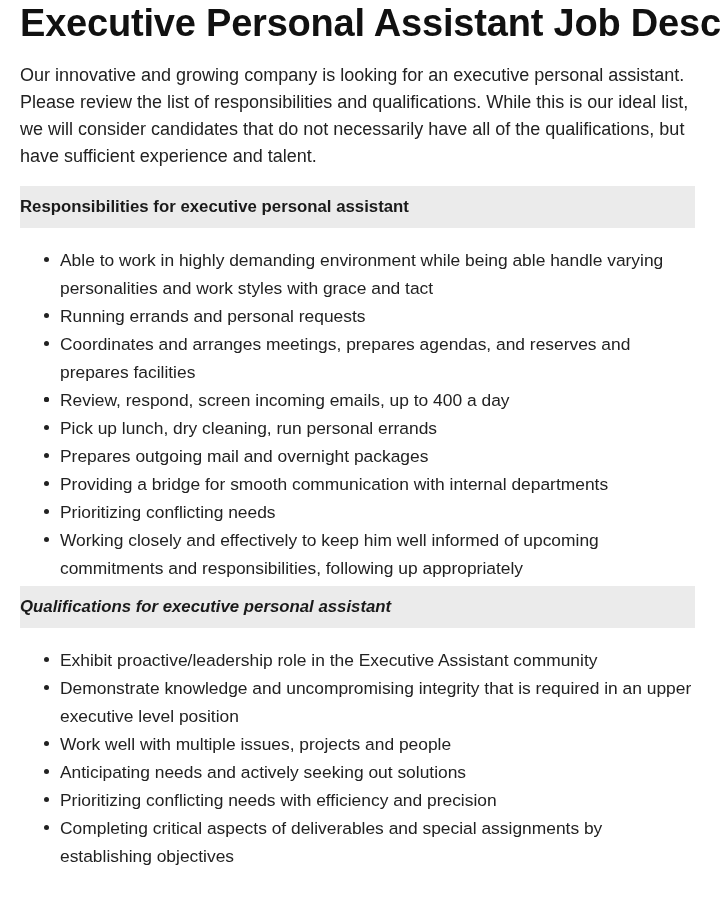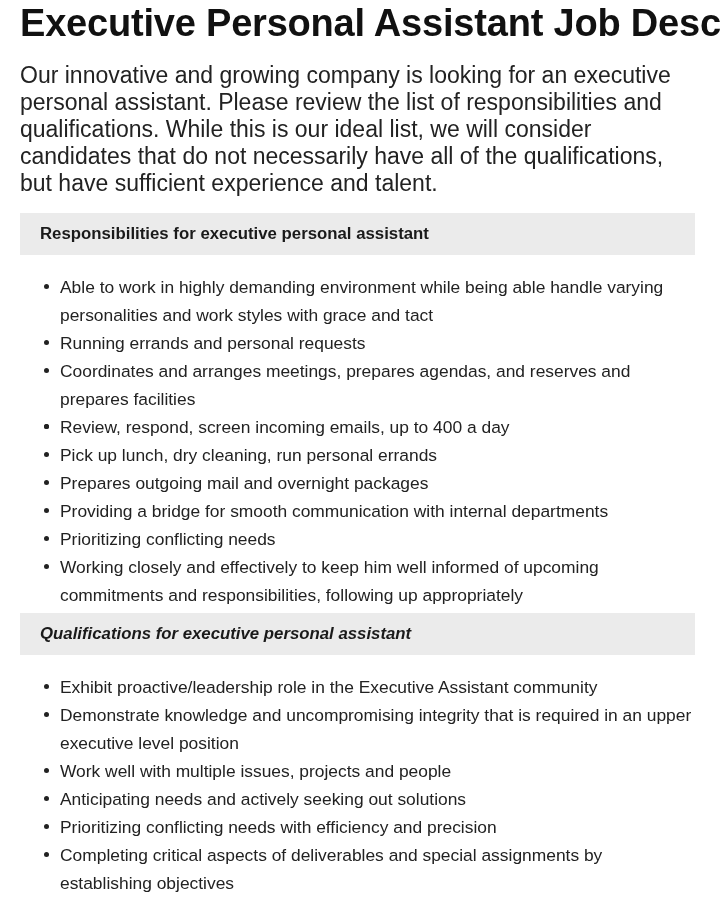--- a/index.html
+++ b/index.html
@@ -8,25 +8,25 @@
       font-family: "Liberation Sans", "DejaVu Sans", sans-serif;
       color: #1a1a1a;
     }
     .page { padding: 0 25px 0 20px; }
     .title {
       font-size: 38px; font-weight: bold; letter-spacing: -0.2px;
       margin: 0; padding-top: 4px; line-height: 38px; color: #111;
       white-space: nowrap;
     }
     .intro {
-      font-size: 23px; line-height: 27px; margin: 20px 0 0 0; color: #222;
+      font-size: 18px; line-height: 27px; margin: 20px 0 0 0; color: #222;
     }
     .section-header {
       background: #ebebeb; height: 42px; margin-top: 16px;
-      display: flex; align-items: center; padding-left: 20px;
+      display: flex; align-items: center; 
       font-size: 16.8px; font-weight: bold; color: #1a1a1a;
     }
     .list {
       list-style: none; margin: 18px 0 0 0; padding: 0 0 0 40px;
       font-size: 17.4px; line-height: 28px; color: #222;
     }
     .list li { position: relative; }
     .bullet {
       position: absolute; left: -16px; top: 11px; width: 5px; height: 5px;
       border-radius: 50%; background: #222;

